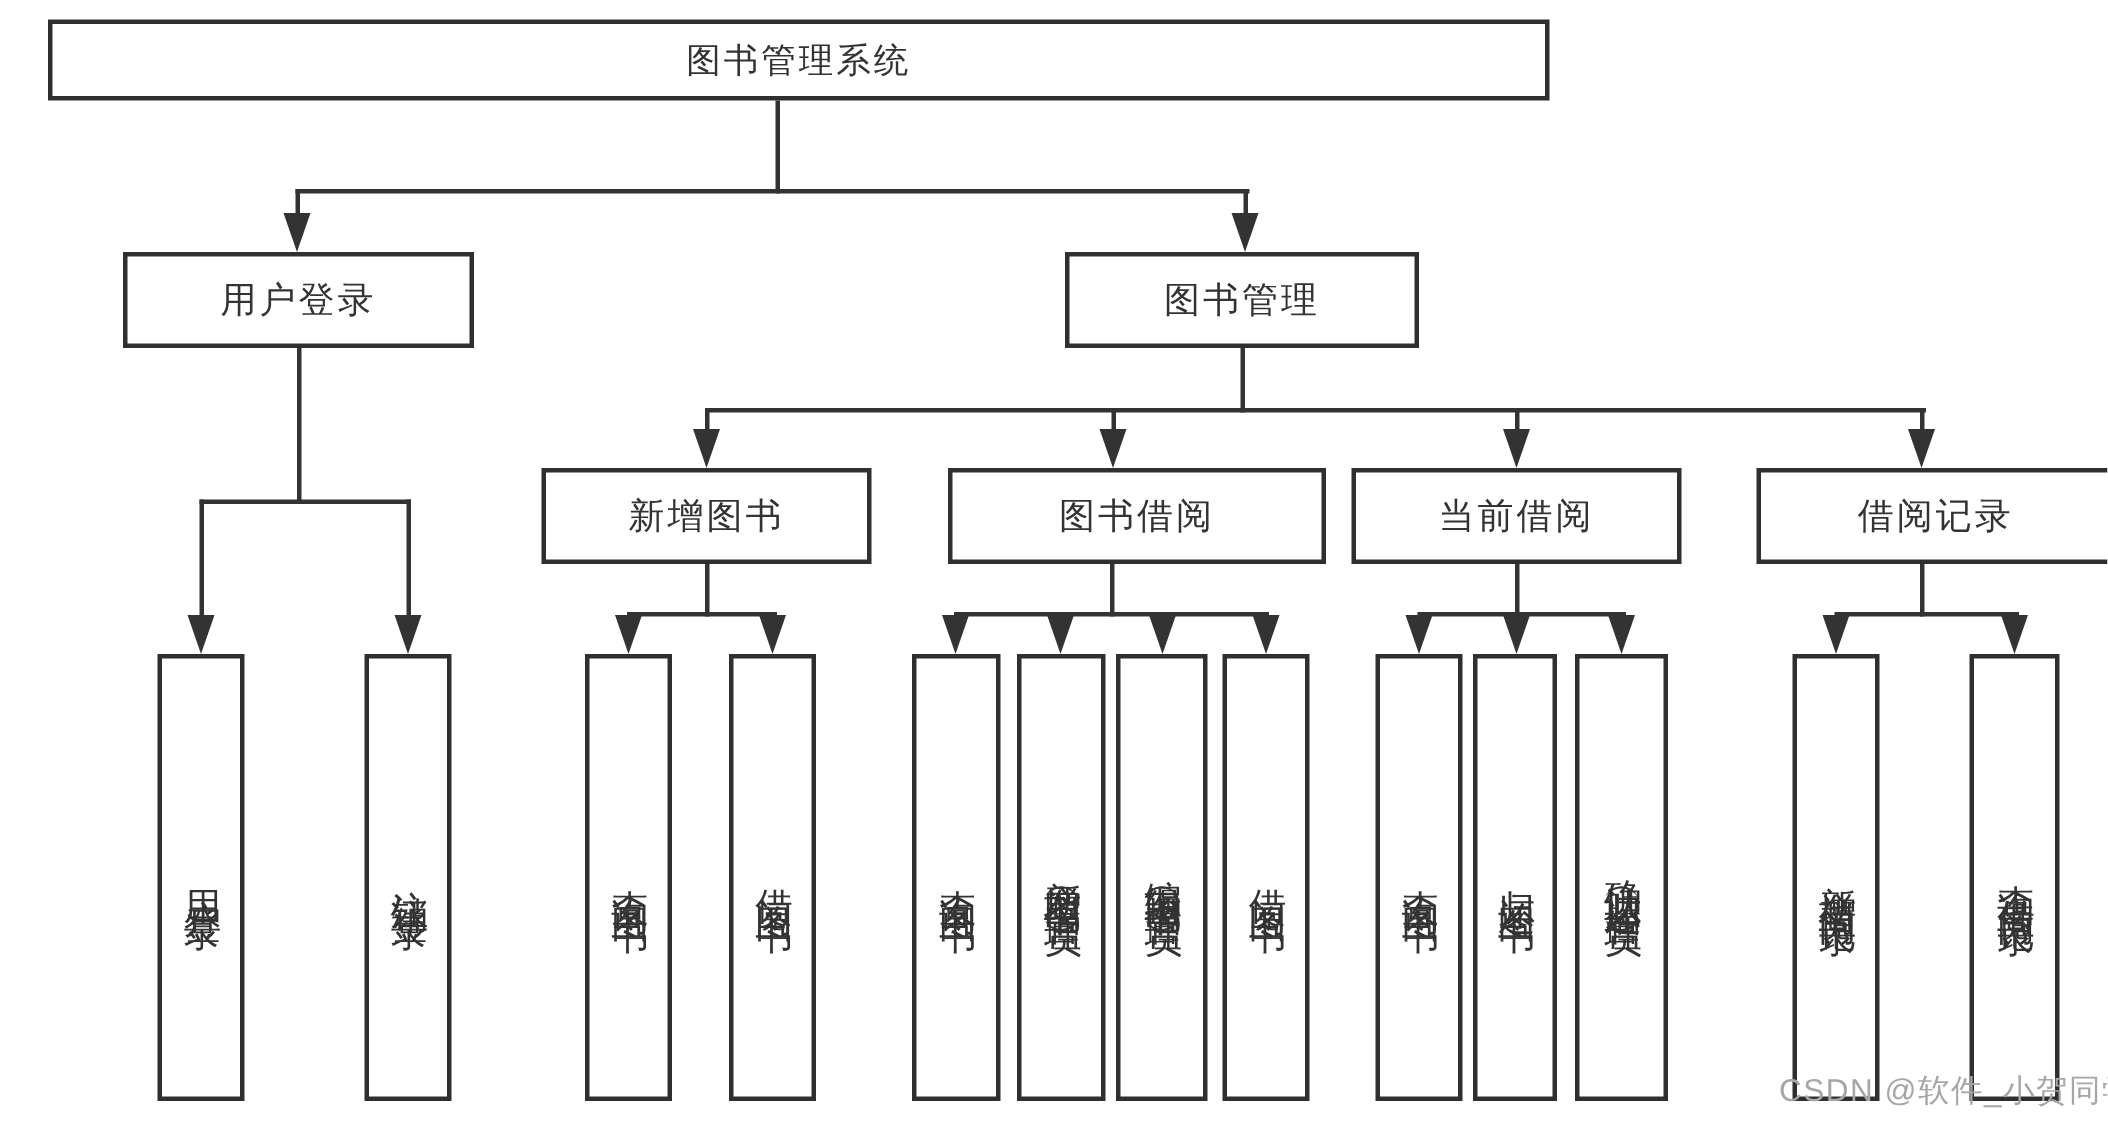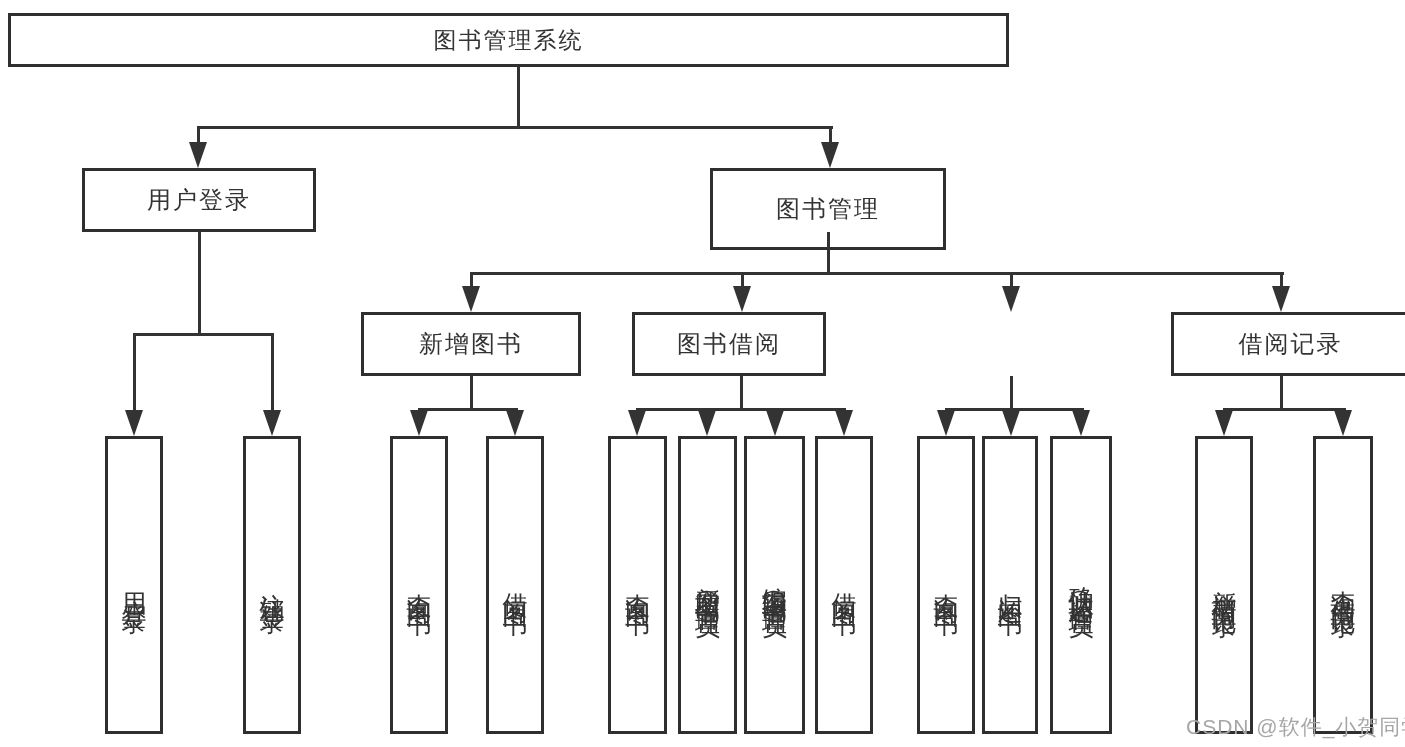--- a/index.html
+++ b/index.html
@@ -28,30 +28,31 @@
   .watermark{
     position:absolute;left:1186px;top:713px;font-size:21px;color:#a6a6a6;
     letter-spacing:1px;white-space:nowrap;z-index:5;
   }
 </style>
 </head>
 <body>
 
 <div id="canvas">
 
-  <div class="node root" style="left:8px;top:13px;width:1001px;height:54px;">图书管理系统</div>
+  <div class="node root" style="left:32px;top:13px;width:1001px;height:54px;">图书管理系统</div>
 
   <div class="node" style="left:82px;top:168px;width:234px;height:64px;">用户登录</div>
 
-  <div class="node" style="left:710px;top:168px;width:236px;height:82px;">图书管理</div>
+  <div class="node" style="left:710px;top:168px;width:236px;height:64px;">图书管理</div>
 
   <div class="node" style="left:361px;top:312px;width:220px;height:64px;">新增图书</div>
 
-  <div class="node" style="left:632px;top:312px;width:194px;height:64px;">图书借阅</div>
+  <div class="node" style="left:632px;top:312px;width:252px;height:64px;">图书借阅</div>
 
+  <div class="node" style="left:901px;top:312px;width:220px;height:64px;">当前借阅</div>
 
   <div class="node" style="left:1171px;top:312px;width:239px;height:64px;">借阅记录</div>
 
   <div class="vnode" style="left:105px;top:436px;width:58px;height:298px;">用户登录</div>
 
   <div class="vnode" style="left:243px;top:436px;width:58px;height:298px;">注销登录</div>
 
   <div class="vnode" style="left:390px;top:436px;width:58px;height:298px;">查询图书</div>
 
   <div class="vnode" style="left:486px;top:436px;width:58px;height:298px;">借阅图书</div>

